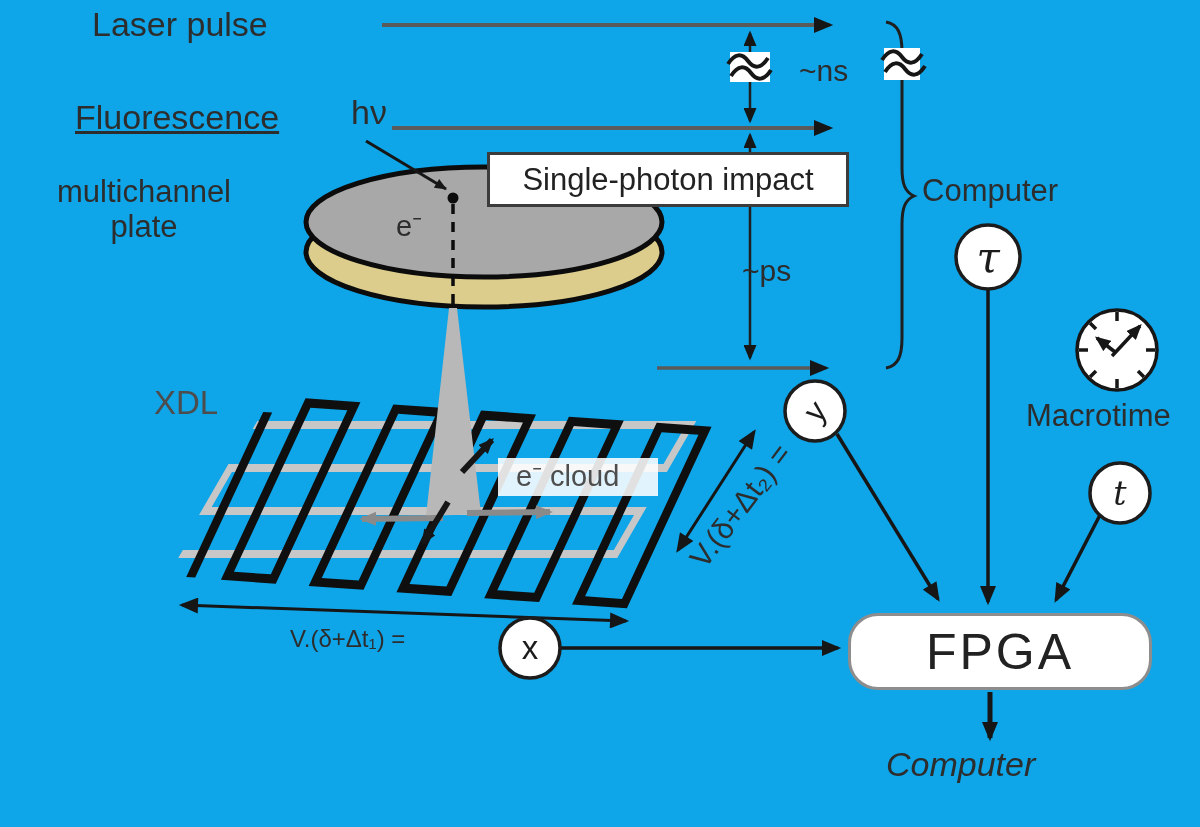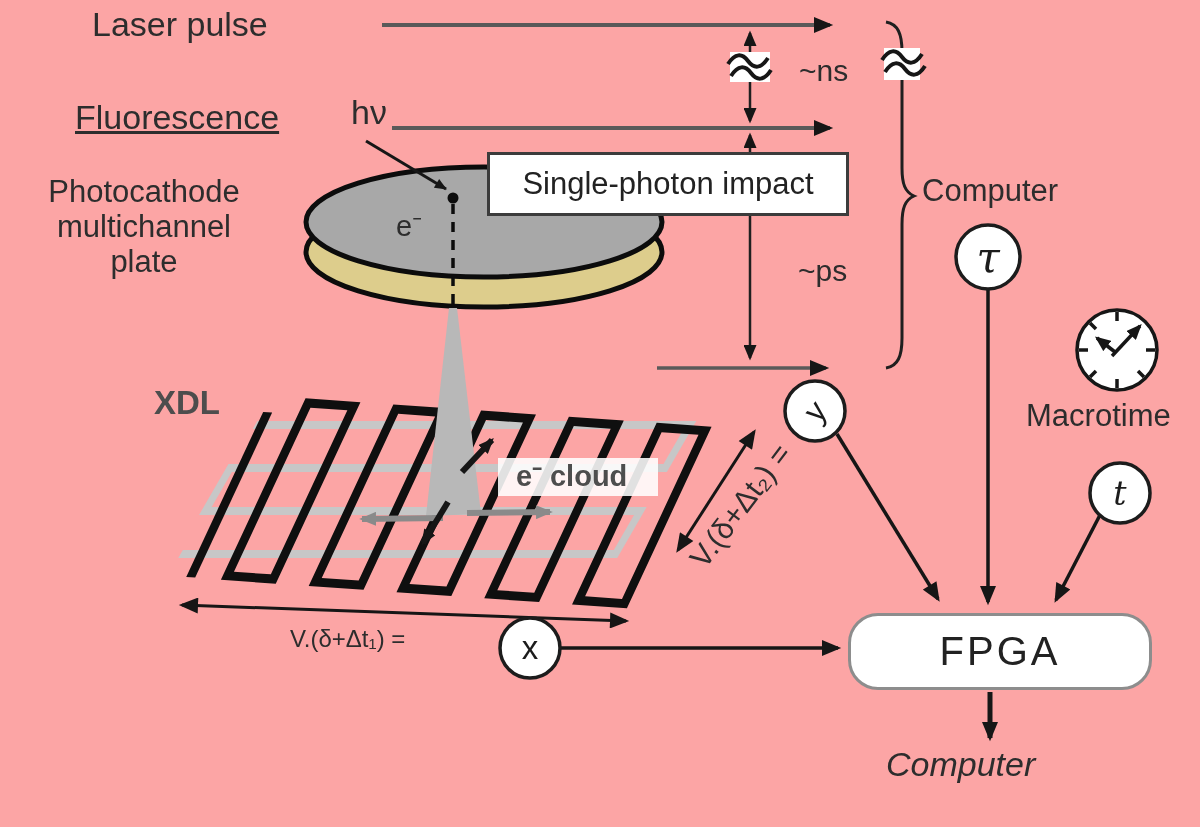--- a/index.html
+++ b/index.html
@@ -1,22 +1,22 @@
 <!DOCTYPE html>
 <html><head>
 <meta charset="utf-8">
 <style>
   html,body{margin:0;padding:0;background:#fff;}
   .stage{
-    position:relative;width:1200px;height:827px;background:#fca5a5;
+    position:relative;width:1200px;height:827px;background:#0ea5e9;
     overflow:hidden;font-family:"Liberation Sans",sans-serif;color:#222;
   }
   .stage svg{position:absolute;left:0;top:0;}
   .t{position:absolute;white-space:nowrap;color:#2d2d2d;line-height:1.05;}
-  .t.gray{color:#4d4d4d;font-weight:bold;}
+  .t.gray{color:#4d4d4d;}
   .center-block{text-align:center;}
   .box{
     position:absolute;background:#ffffff;border:3px solid #3c3c3c;
     display:flex;align-items:center;justify-content:center;box-sizing:border-box;
   }
   .fpga-box{border:3px solid #8d8d8d;letter-spacing:3px;}
   .node-label{
     position:absolute;display:flex;align-items:center;justify-content:center;
     color:#1c1c1c;
   }
@@ -123,32 +123,31 @@
     </g>
   </svg>
 
   <div class="t" style="left:92px;top:7px;font-size:34px;">Laser pulse</div>
 
   <div class="t" style="left:75px;top:100px;font-size:34px;text-decoration:underline;">Fluorescence</div>
 
   <div class="t" style="left:351px;top:95px;font-size:34px;">hν</div>
 
   <div class="t center-block" style="left:8px;top:174px;width:272px;font-size:31px;line-height:35px;">
-    <span style="display:block">Photocathode</span>
     <span style="display:block">multichannel</span>
     <span style="display:block">plate</span>
   </div>
 
-  <div class="box" style="left:487px;top:152px;width:362px;height:64px;font-size:31px;">
+  <div class="box" style="left:487px;top:152px;width:362px;height:55px;font-size:31px;">
     <span>Single-photon impact</span>
   </div>
 
   <div class="t" style="left:770px;top:55px;font-size:30px;margin-left:29px;">~ns</div>
 
-  <div class="t" style="left:798px;top:255px;font-size:30px;">~ps</div>
+  <div class="t" style="left:742px;top:255px;font-size:30px;">~ps</div>
 
   <div class="t" style="left:922px;top:175px;font-size:31px;">Computer</div>
 
   <div class="t" style="left:1026px;top:400px;font-size:31px;">Macrotime</div>
 
   <div class="t gray" style="left:154px;top:386px;font-size:33px;">XDL</div>
 
   <div class="t" style="left:396px;top:211px;font-size:29px;">e⁻</div>
 
   <div class="t gray" style="left:516px;top:461px;font-size:29px;">e⁻ cloud</div>
@@ -166,19 +165,19 @@
   </div>
 
   <div class="node-label serif-i" style="left:958px;top:228px;width:60px;height:58px;font-size:42px;">
     <span>τ</span>
   </div>
 
   <div class="node-label serif-i" style="left:1090px;top:468px;width:60px;height:50px;font-size:33px;">
     <span>t</span>
   </div>
 
-  <div class="box fpga-box" style="left:848px;top:613px;width:304px;height:77px;font-size:40px;border-radius:30px;">
+  <div class="box fpga-box" style="left:848px;top:613px;width:304px;height:77px;font-size:50px;border-radius:30px;">
     <span>FPGA</span>
   </div>
 
   <div class="t" style="left:886px;top:747px;font-size:34px;font-style:italic;">Computer</div>
 
 </div>
 
 </body></html>

